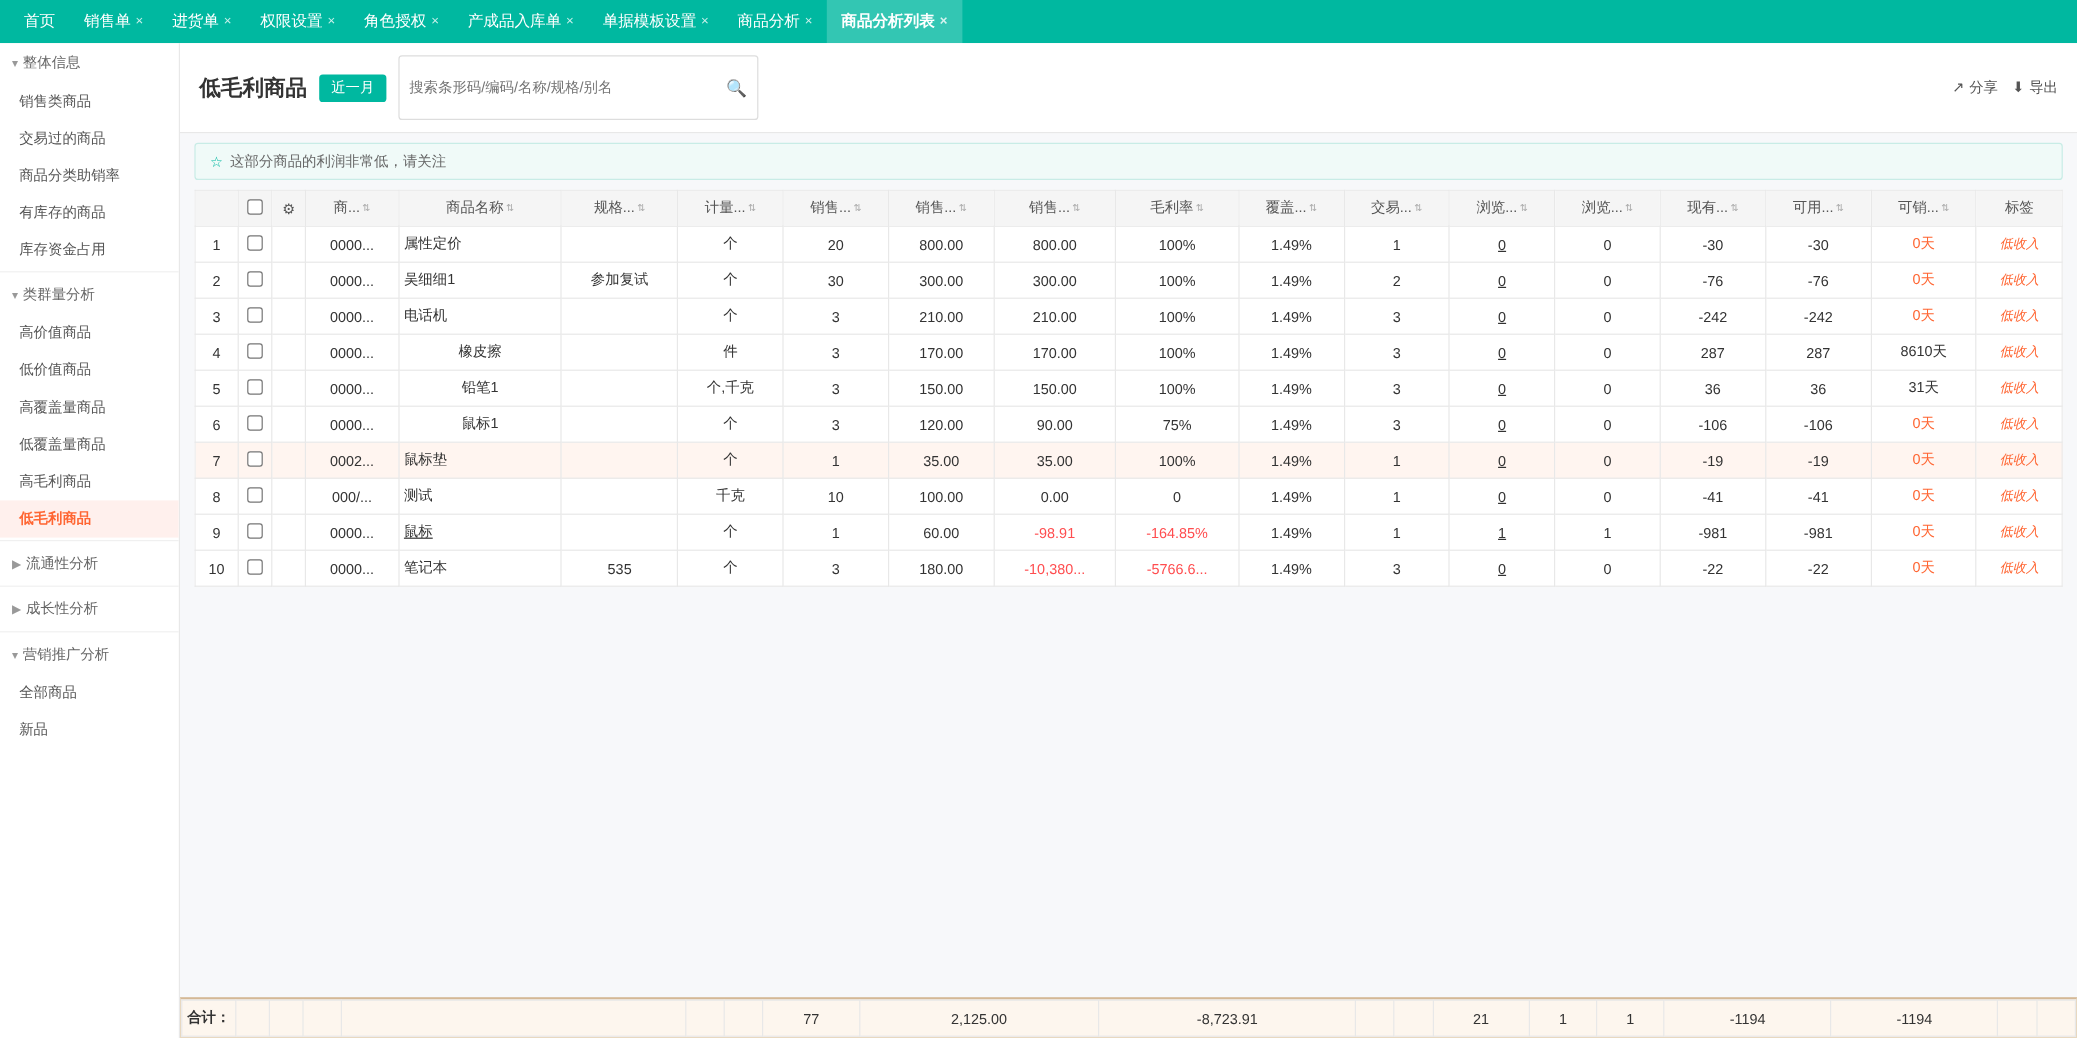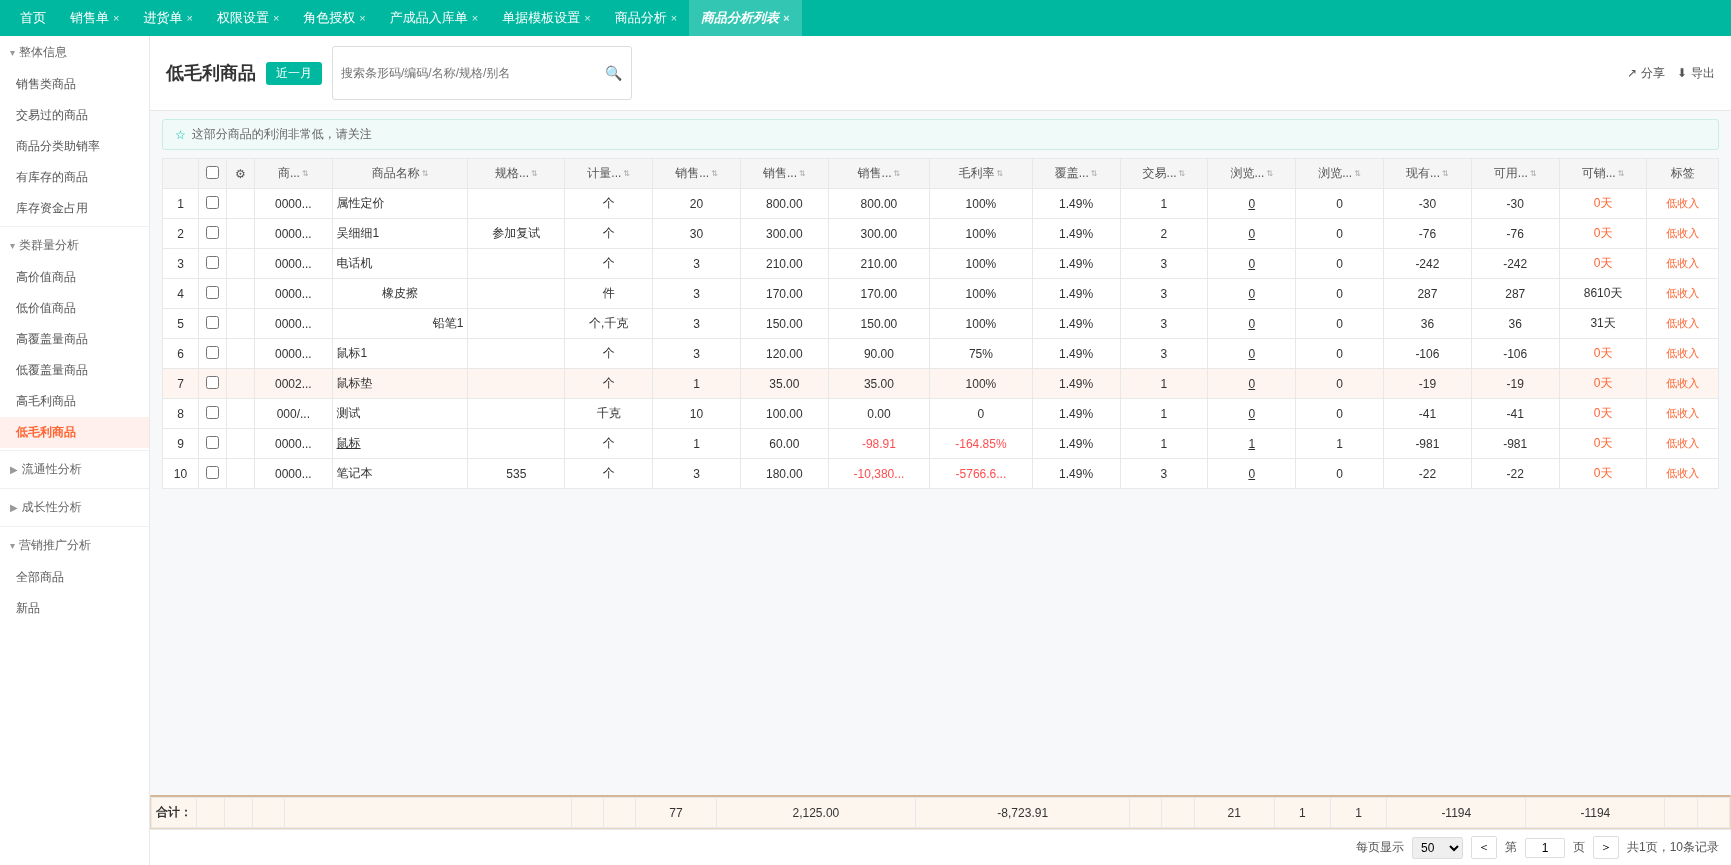--- a/index.html
+++ b/index.html
@@ -17,21 +17,21 @@
     .nav-item {
       color: #fff;
       padding: 0 12px;
       height: 36px;
       display: flex;
       align-items: center;
       cursor: pointer;
       font-size: 13px;
       white-space: nowrap;
     }
-    .nav-item.active { background: rgba(255,255,255,0.2); font-weight: bold; font-style: italic; }
+    .nav-item.active { background: rgba(255,255,255,0.2); font-weight: bold; }
     .nav-close { margin-left: 4px; font-size: 11px; opacity: 0.8; }
 
     
     .main-layout {
       display: flex;
       height: calc(100vh - 36px);
     }
 
     
     .sidebar {
@@ -173,21 +173,21 @@
     .data-table td {
       border: 1px solid #e8e8e8;
       padding: 6px 4px;
       text-align: center;
       white-space: nowrap;
     }
     .data-table tr.highlighted td { background: #fff5f0; }
     .sort-icon { font-size: 8px; color: #aaa; }
 
     .link-cell { color: #333; text-decoration: underline; cursor: pointer; }
-    .tag-low-income { color: #ff6633; font-size: 11px; }
+    .tag-low-income { color: #ff6633; font-size: 11px; font-style: italic; }
     .checkbox-cell { text-align: center; }
 
     
     .pagination-bar {
       display: flex;
       align-items: center;
       justify-content: flex-end;
       padding: 6px 12px;
       background: #fff;
       border-top: 1px solid #e8e8e8;
@@ -538,42 +538,42 @@
       <td>287</td>
       <td>287</td>
       <td style="color:#333">8610天</td>
       <td><span class="tag-low-income">低收入</span></td>
     </tr>
             <tr>
       <td>5</td>
       <td class="checkbox-cell"><input type="checkbox" style=""></td>
       <td></td>
       <td>0000...</td>
-      <td style="text-align:right;cursor:pointer;color:#333;">铅笔1</td>
+      <td style="text-align:center;cursor:pointer;color:#333;">铅笔1</td>
       <td></td>
       <td>个,千克</td>
       <td>3</td>
       <td>150.00</td>
       <td style="color:#333">150.00</td>
       <td style="color:#333">100%</td>
       <td>1.49%</td>
       <td>3</td>
       <td class="link-cell">0</td>
       <td>0</td>
       <td>36</td>
       <td>36</td>
       <td style="color:#333">31天</td>
       <td><span class="tag-low-income">低收入</span></td>
     </tr>
             <tr>
       <td>6</td>
       <td class="checkbox-cell"><input type="checkbox" style=""></td>
       <td></td>
       <td>0000...</td>
-      <td style="text-align:left;cursor:pointer;color:#333;">鼠标1</td>
+      <td style="text-align:center;cursor:pointer;color:#333;">鼠标1</td>
       <td></td>
       <td>个</td>
       <td>3</td>
       <td>120.00</td>
       <td style="color:#333">90.00</td>
       <td style="color:#333">75%</td>
       <td>1.49%</td>
       <td>3</td>
       <td class="link-cell">0</td>
       <td>0</td>
@@ -691,28 +691,14 @@
           <td>1</td>
           <td>-1194</td>
           <td>-1194</td>
           <td></td>
           <td></td>
         </tr>
       </tbody>
         </table>
     </div>
 
-    <div class="pagination-bar">
-      <span>每页显示</span>
-      <select>
-        <option>50</option>
-        <option>100</option>
-        <option>200</option>
-      </select>
-      <button class="page-btn">＜</button>
-      <span>第</span>
-      <input class="page-input" type="text" value="1" style="">
-      <span>页</span>
-      <button class="page-btn">＞</button>
-      <span>共1页，10条记录</span>
-    </div>
   </div>
 </div>
 
 </body></html>

